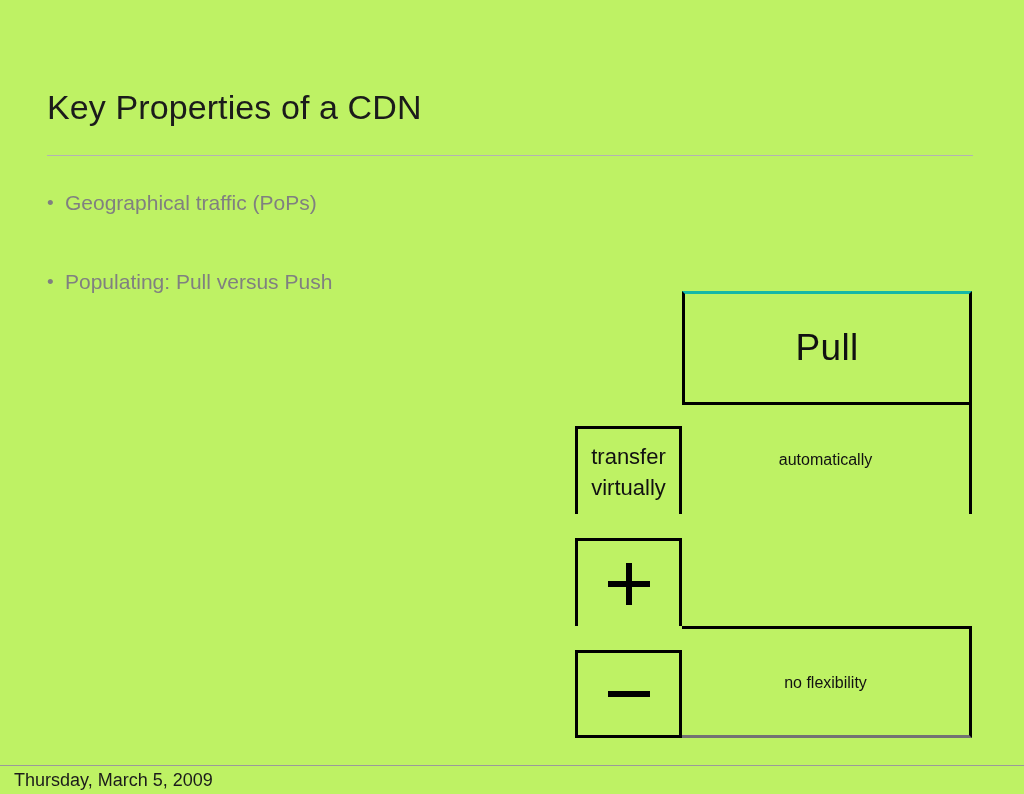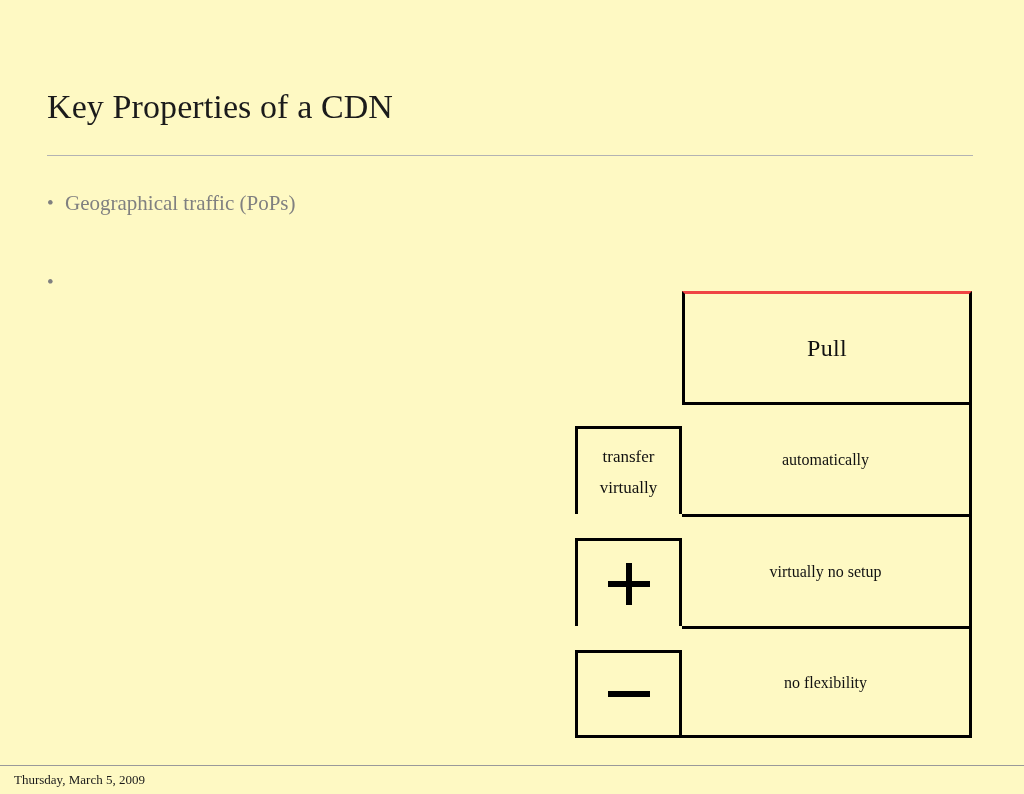--- a/index.html
+++ b/index.html
@@ -11,22 +11,21 @@
     width: 1024px;
     height: 794px;
     position: relative;
     font-family: "Liberation Sans", sans-serif;
     overflow: hidden;
   }
 
   .slide {
     position: absolute;
     inset: 0;
-    background: #fef9c3;
-    font-family: Liberation Serif, serif;
+    background: #bef264;
   }
 
   
   .slide-title {
     position: absolute;
     left: 47px;
     top: 85px;
     font-size: 34px;
     line-height: 44px;
     color: #1b1b1b;
@@ -100,48 +99,48 @@
   .cell-value {
     flex: 1 1 auto;
   }
 
   
   .header-row .cell-label {
     border: none;
     background: transparent;
   }
   .header-row .cell-value {
-    border-top: 3px solid #ef4444;
+    border-top: 3px solid #14b8a6;
     border-left: 3px solid #000;
     border-right: 3px solid #000;
-    font-size: 24px;
+    font-size: 37px;
     line-height: 42px;
     letter-spacing: 0.3px;
   }
 
   
   .body-row .cell-label {
     border-top: 3px solid #000;
     border-left: 3px solid #000;
     border-right: 3px solid #000;
-    font-size: 17px;
+    font-size: 22px;
     line-height: 31px;
     margin-top: 24px;
   }
   .body-row .cell-value {
     border-top: 3px solid #000;
     border-right: 3px solid #000;
     font-size: 16px;
     line-height: 31px;
   }
   .body-row.last-row .cell-label {
     border-bottom: 3px solid #000;
   }
   .body-row.last-row .cell-value {
-    border-bottom: 3px solid #000000;
+    border-bottom: 3px solid #737373;
   }
 
   .cell-stack {
     display: flex;
     flex-direction: column;
     align-items: center;
     justify-content: center;
   }
 
   
@@ -176,21 +175,21 @@
     left: 0;
     top: 765px;
     width: 1024px;
     height: 1px;
     background: #9a9a9a;
   }
   .footer-text {
     position: absolute;
     left: 14px;
     top: 771px;
-    font-size: 13px;
+    font-size: 18px;
     line-height: 18px;
     color: #1b1b1b;
     white-space: nowrap;
     text-align: center;
   }
 </style>
 </head>
 <body>
 
 <div class="slide">
@@ -201,20 +200,21 @@
 
   <div class="bullet-list">
 
     <div class="bullet-row">
       <span class="bullet-dot">•</span>
       <span class="bullet-text">Geographical traffic (PoPs)</span>
     </div>
 
     <div class="bullet-row">
       <span class="bullet-dot">•</span>
+      <span class="bullet-text">Populating: Pull versus Push</span>
     </div>
 
   </div>
 
   <div class="cmp-table">
 
     <div class="cmp-row header-row">
       <div class="cell-label"></div>
       <div class="cell-value">Pull</div>
     </div>
@@ -226,23 +226,20 @@
       </div>
       <div class="cell-value cell-stack">
         <span>automatically</span>
       </div>
     </div>
 
     <div class="cmp-row body-row">
       <div class="cell-label">
         <span class="sign-plus"></span>
       </div>
-      <div class="cell-value cell-stack">
-        <span>virtually no setup</span>
-      </div>
     </div>
 
     <div class="cmp-row body-row last-row">
       <div class="cell-label">
         <span class="sign-minus"></span>
       </div>
       <div class="cell-value cell-stack">
         <span>no flexibility</span>
       </div>
     </div>

